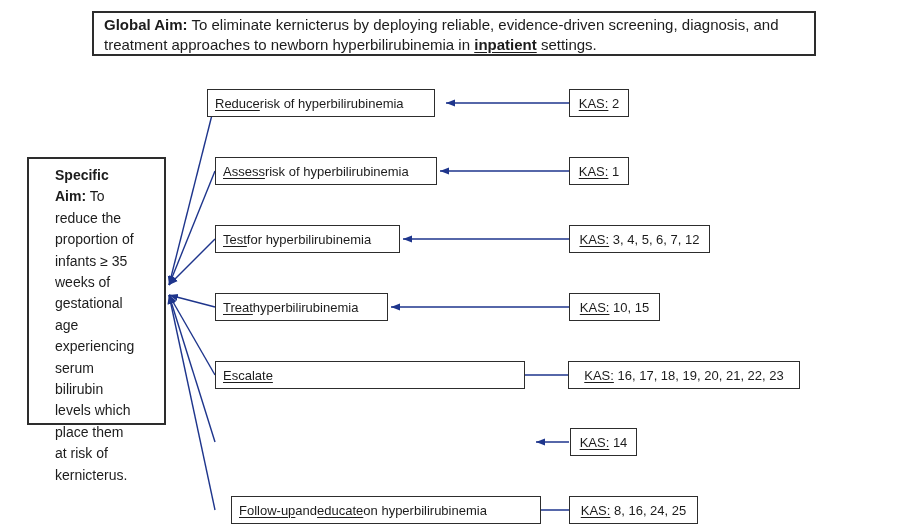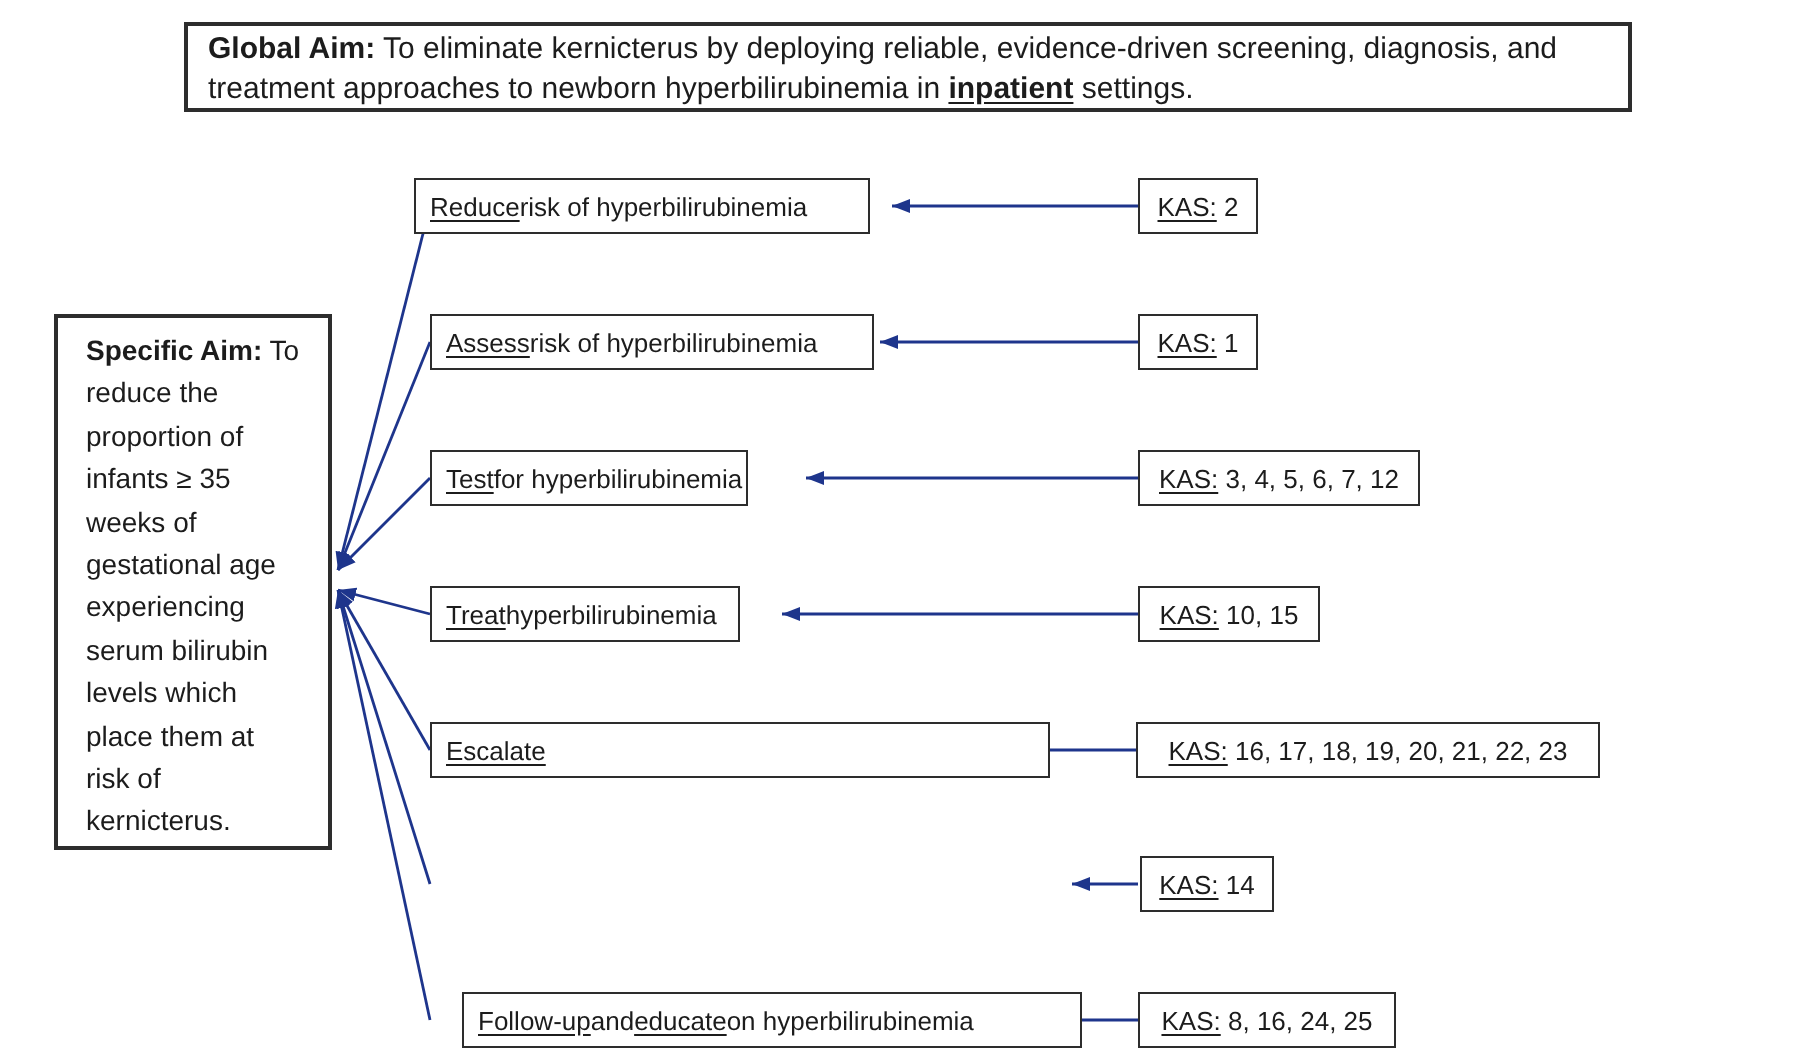--- a/index.html
+++ b/index.html
@@ -2,21 +2,21 @@
 <html style="--arrow: #1e358c;"><head>
 <meta charset="utf-8">
 <style>
   html,body{margin:0;padding:0;background:#ffffff;}
   body{font-family:"Liberation Sans",sans-serif;color:#1c1c1c;}
   .canvas{position:relative;width:908px;height:531px;background:#fff;overflow:hidden;}
   .box{position:absolute;background:#fff;border:1.4px solid #2d2d2d;box-sizing:border-box;}
   .global-aim{left:92px;top:11px;width:724px;height:45px;border-width:2px;
               font-size:15px;line-height:20px;padding:2px 10px;}
   .specific-aim{left:27px;top:157px;width:139px;height:268px;border-width:2px;
-              font-size:14px;line-height:21.4px;padding:6px 14px;}
+              font-size:14px;line-height:21.4px;padding:6px 26px;}
   .row-box{height:28px;display:flex;align-items:center;white-space:nowrap;
            font-size:13px;padding:0 7px;border:1.4px solid #2d2d2d;}
   .kas{justify-content:center;}
   .kas-vals{margin-left:0.28em;}
   .u{text-decoration:underline;text-underline-offset:2px;}
   b{font-weight:bold;}
   .bu{font-weight:bold;text-decoration:underline;text-underline-offset:2px;}
   svg.connectors{position:absolute;left:0;top:0;pointer-events:none;}
   .arr{stroke:var(--arrow,#1e358c);stroke-width:1.4;fill:none;}
 </style>
@@ -64,30 +64,30 @@
 
   <div class="box row-box" style="left:215px;top:157px;width:222px">
       <span class="u">Assess</span>
       <span> risk of hyperbilirubinemia</span>
     </div>
   <div class="box row-box kas" style="left:569px;top:157px;width:60px">
       <span class="u">KAS:</span>
       <span class="kas-vals">1</span>
     </div>
 
-  <div class="box row-box" style="left:215px;top:225px;width:159px">
+  <div class="box row-box" style="left:215px;top:225px;width:185px">
       <span class="u">Test</span>
       <span> for hyperbilirubinemia</span>
     </div>
   <div class="box row-box kas" style="left:569px;top:225px;width:141px">
       <span class="u">KAS:</span>
       <span class="kas-vals">3, 4, 5, 6, 7, 12</span>
     </div>
 
-  <div class="box row-box" style="left:215px;top:293px;width:155px">
+  <div class="box row-box" style="left:215px;top:293px;width:173px">
       <span class="u">Treat</span>
       <span> hyperbilirubinemia</span>
     </div>
   <div class="box row-box kas" style="left:569px;top:293px;width:91px">
       <span class="u">KAS:</span>
       <span class="kas-vals">10, 15</span>
     </div>
 
   <div class="box row-box" style="left:215px;top:361px;width:310px">
       <span class="u">Escalate</span>

